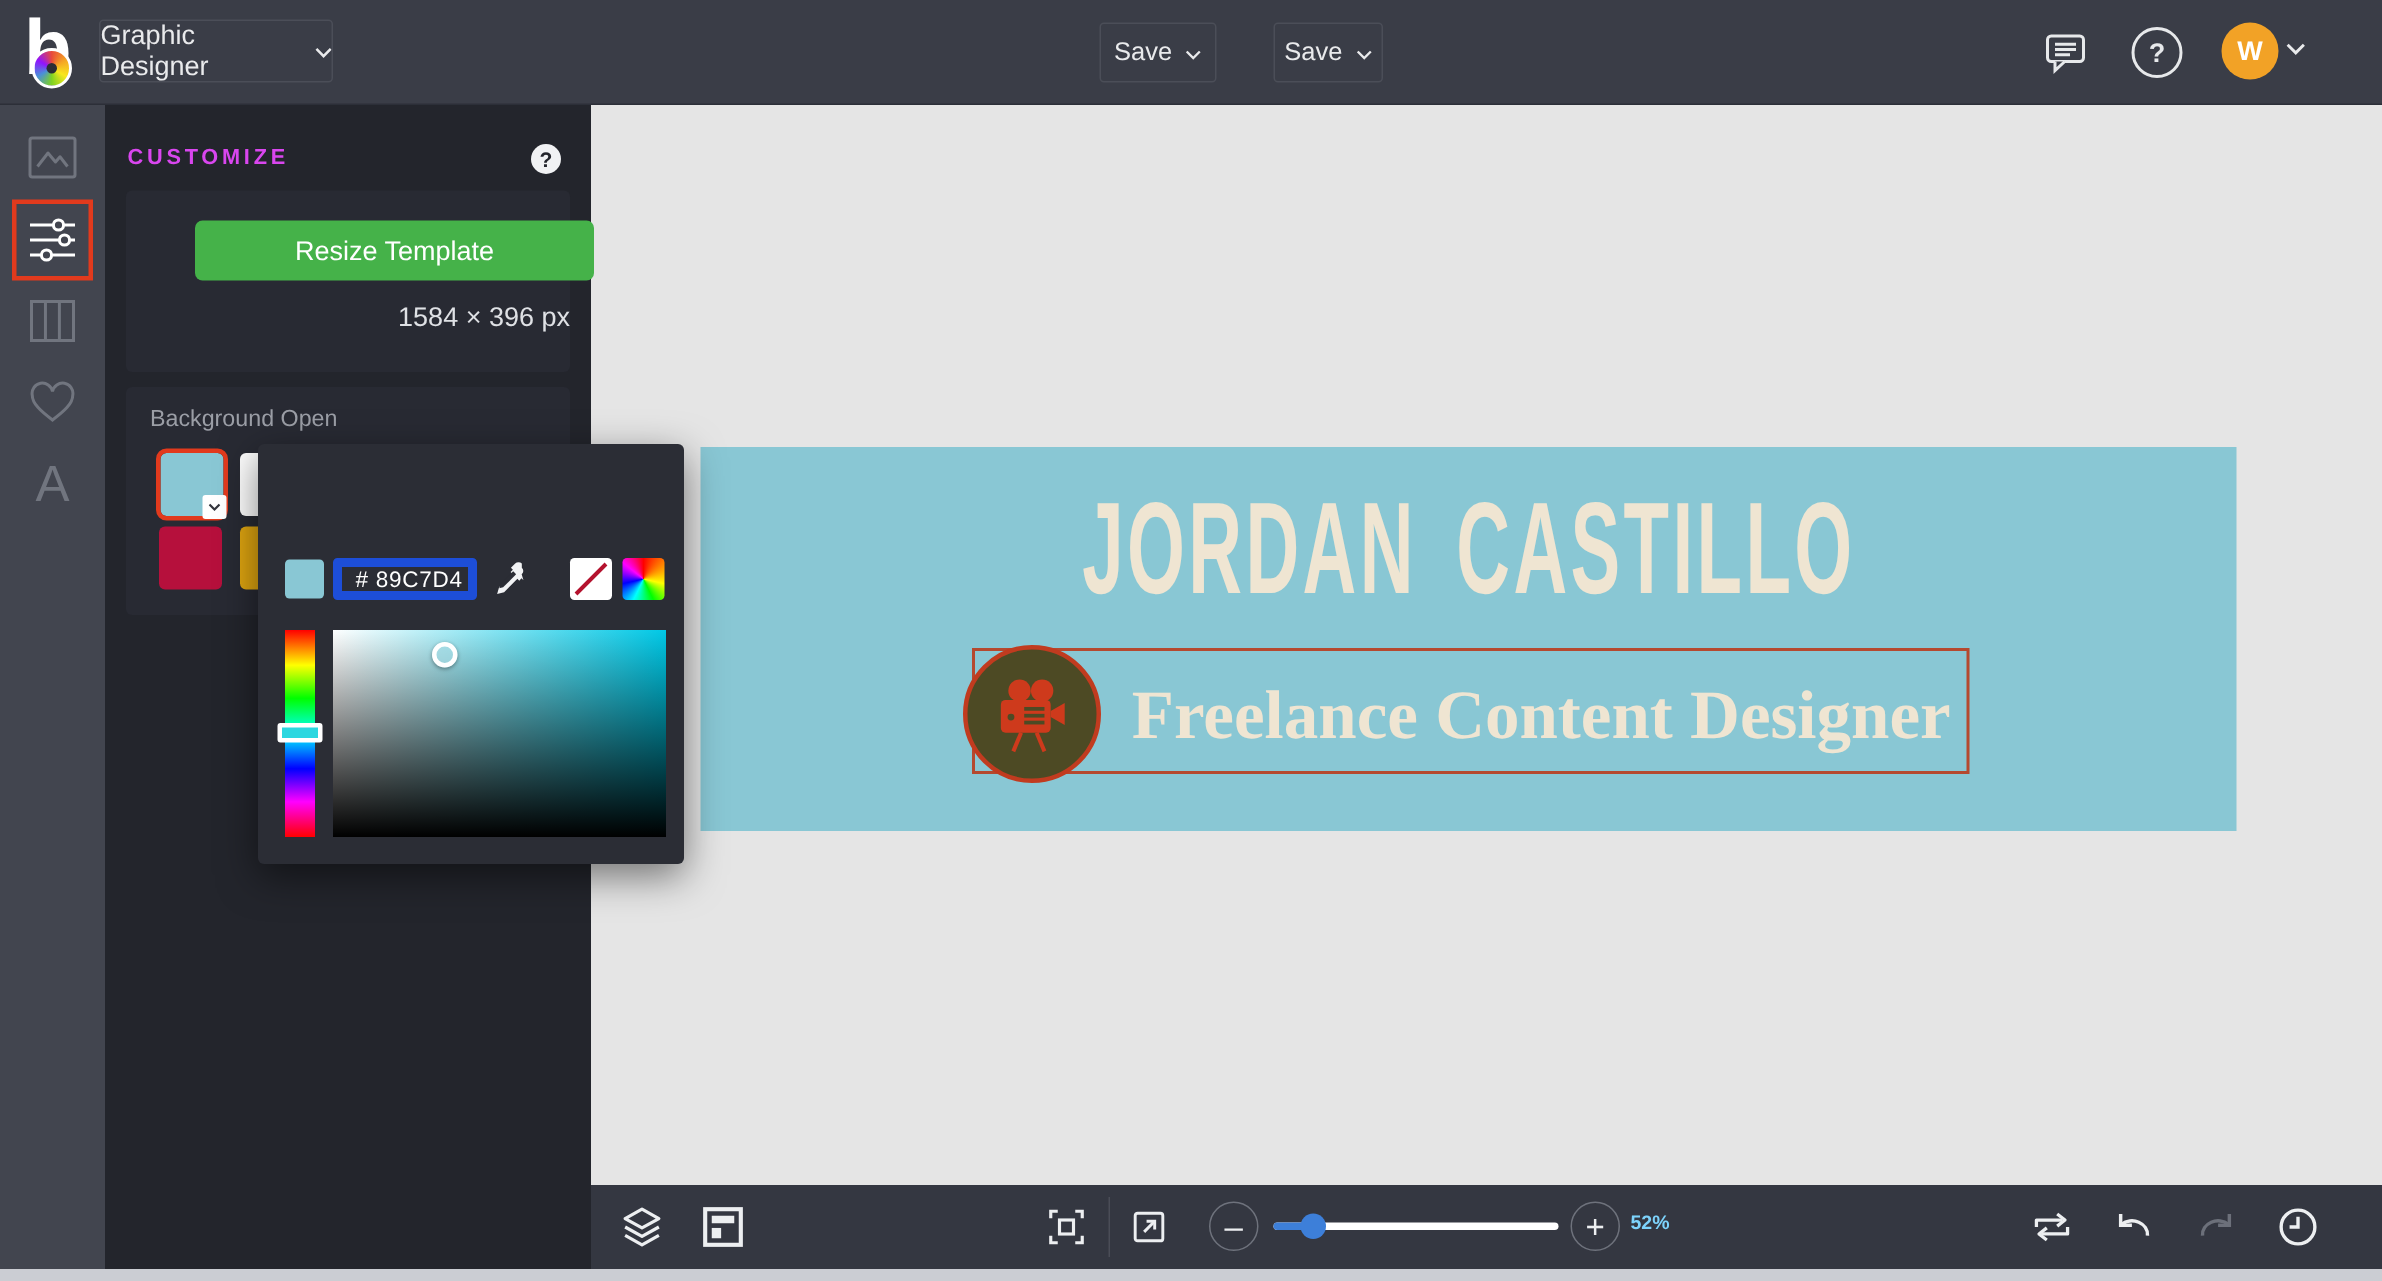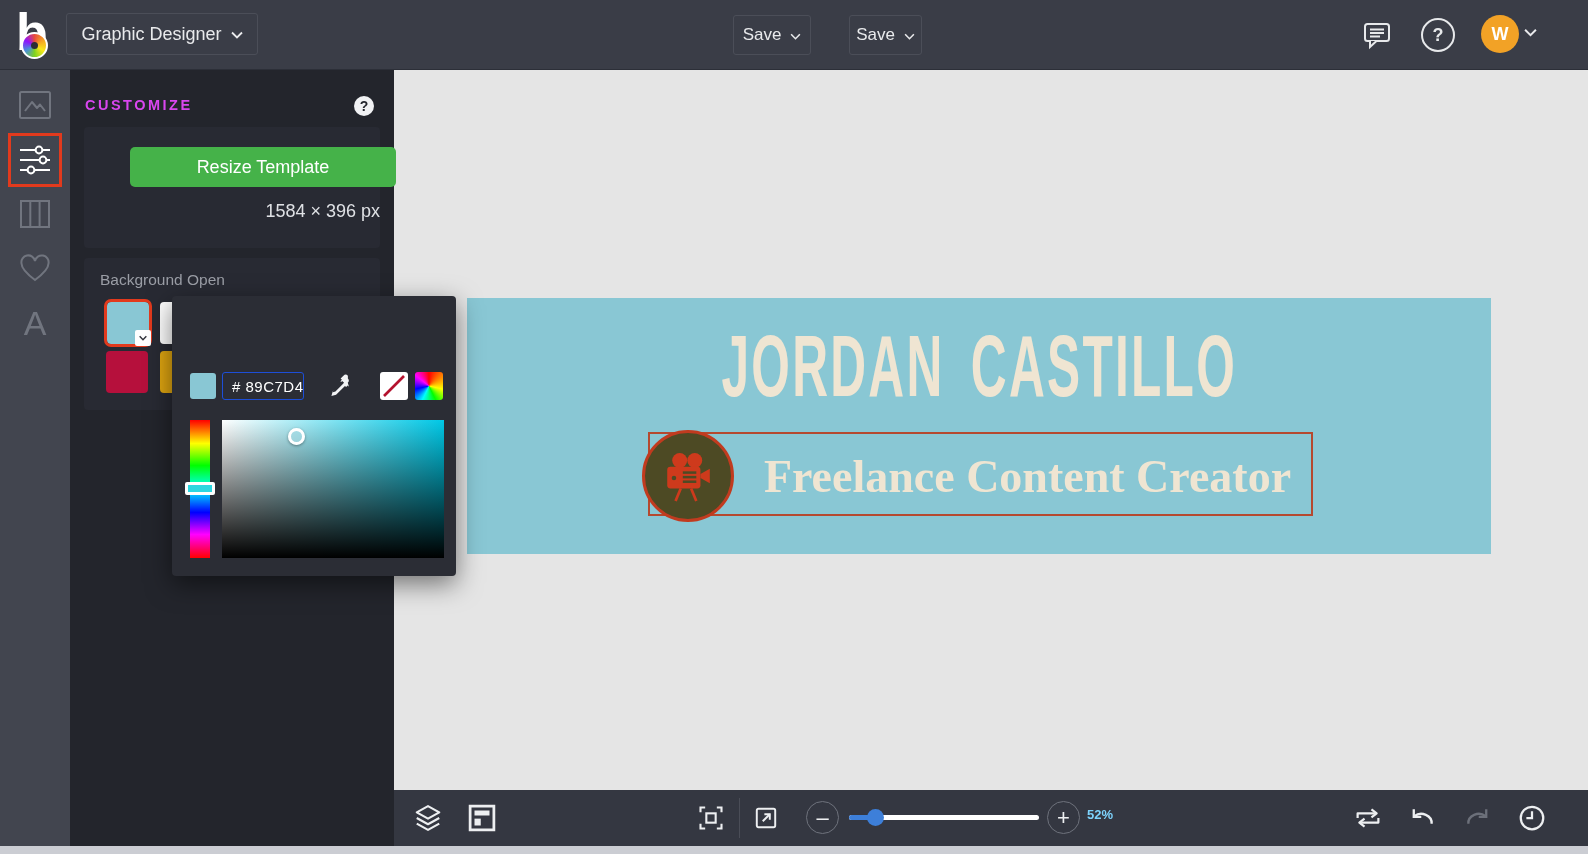--- a/index.html
+++ b/index.html
@@ -10,21 +10,21 @@
   
   .topbar { position:absolute; left:0; top:0; width:1588px; height:70px; background:#3A3D47; border-bottom:1px solid #2C2F38; z-index:30; }
   .logo { position:absolute; left:14px; top:8px; width:46px; height:54px; }
   .logo .b { position:absolute; left:2px; top:-6px; color:#fff; font-size:52px; font-weight:bold; }
   .logo .ball { position:absolute; left:7px; top:24px; width:27px; height:27px; border-radius:50%;
     background:conic-gradient(#e84a3c,#f5a623,#f8e71c,#7ed321,#4a90d9,#9013fe,#e84a3c); border:2px solid #fff; }
   .logo .ball::after { content:""; position:absolute; left:8px; top:8px; width:7px; height:7px; border-radius:50%; background:#2b2d35; }
   .hbtn { position:absolute; height:40px; border:1px solid #4B4E58; border-radius:3px; color:#E9EAEC;
     font-size:17px; display:flex; align-items:center; justify-content:center; gap:9px; cursor:pointer; }
   .hbtn svg { margin-top:2px; }
-  .mode { left:66px; top:13px; width:192px; height:42px; font-size:18px; }
+  .mode { left:66px; top:13px; width:156px; height:42px; font-size:18px; }
   .openb { left:733px; top:15px; width:78px; }
   .saveb { left:849px; top:15px; width:73px; }
   .hicon { position:absolute; top:18px; width:34px; height:34px; display:flex; align-items:center; justify-content:center; cursor:pointer; }
   .helpcirc { border:2px solid #E7E9EB; border-radius:50%; color:#E7E9EB; font-size:18px; font-weight:bold; }
   .avatar { position:absolute; left:1481px; top:15px; width:38px; height:38px; border-radius:50%; background:#F2A226;
     color:#fff; font-weight:bold; font-size:18px; display:flex; align-items:center; justify-content:center; cursor:pointer; }
   .avchev { position:absolute; left:1524px; top:28px; cursor:pointer; }
 
   
   .sidebar { position:absolute; left:0; top:70px; width:70px; height:776px; background:#42454F; z-index:20; }
@@ -48,21 +48,21 @@
   .swatch.selected { outline:3px solid #E23A1D; }
   .sw-mini { position:absolute; right:-2px; bottom:-2px; width:16px; height:16px; background:#fff; border-radius:2px;
     display:flex; align-items:center; justify-content:center; }
 
   
   .popup { position:absolute; left:172px; top:296px; width:284px; height:280px; background:#2B2D35; border-radius:4px;
     box-shadow:0 8px 26px rgba(0,0,0,.5); z-index:40; }
   .popup-head { position:absolute; left:0; top:0; width:284px; height:62px; background:#3B3F49; border-radius:4px 4px 0 0; }
   .popup-title { position:absolute; left:24px; top:20px; color:#D9DBDF; font-size:17.5px; letter-spacing:1px; }
   .pp-swatch { position:absolute; left:18px; top:77px; width:26px; height:26px; border-radius:3px; cursor:pointer; }
-  .hex-input { position:absolute; left:50px; top:76px; width:82px; height:28px; background:transparent; border:1px solid #1d4ed8;
+  .hex-input { position:absolute; left:50px; top:76px; width:96px; height:28px; background:transparent; border:6px solid #1d4ed8;
     border-radius:3px; color:#FFFFFF; font-size:15px; font-family:"Liberation Sans",sans-serif; padding-left:9px; letter-spacing:.5px; }
   .dropper { position:absolute; left:154px; top:77px; width:26px; height:26px; cursor:pointer; }
   .nocolor { position:absolute; left:208px; top:76px; width:28px; height:28px; background:#fff; border-radius:3px; cursor:pointer; overflow:hidden; }
   .rainbow { position:absolute; left:243px; top:76px; width:28px; height:28px; border-radius:3px; cursor:pointer;
     background:conic-gradient(#ff0000,#ff8000,#ffff00,#00ff00,#00ffff,#0000ff,#ff00ff,#ff0000); }
   .huebar { position:absolute; left:18px; top:124px; width:20px; height:138px; cursor:pointer;
     background:linear-gradient(to bottom,#ff0000 0%,#ffff00 17%,#00ff00 33%,#00ffff 50%,#0000ff 67%,#ff00ff 83%,#ff0000 100%); }
   .hue-handle { position:absolute; left:13px; top:186px; width:30px; height:13px; background:#2BD7E0; border:3px solid #fff; border-radius:2px; cursor:grab; }
   .gradient { position:absolute; left:50px; top:124px; width:222px; height:138px; cursor:crosshair;
     background:linear-gradient(to top,#000,rgba(0,0,0,0)), linear-gradient(to right,#fff,#00C8E6); }
@@ -205,21 +205,21 @@
       <div class="swatch" style="left: 76px; top: 93px; background-color: rgb(223, 165, 16);"></div>
     </section>
   </aside>
 
   <main class="canvas">
     <div class="banner" style="background-color: rgb(137, 199, 212);">
       <div class="banner-title">
         <span>JORDAN CASTILLO</span>
       </div>
       <div class="sub-box">
-        <div class="sub-text">Freelance Content Creator</div>
+        <div class="sub-text">Freelance Content Designer</div>
       </div>
       <div class="badge">
         <svg width="54" height="54" viewBox="0 0 52 52">
           <g fill="#CE3A1C">
             <circle cx="18" cy="11" r="7.2"></circle>
               <circle cx="32.5" cy="11" r="7.2"></circle>
             <rect x="6" y="17" width="32" height="21" rx="3"></rect>
             <path d="M38 24 l9 -5 v14 l-9 -5 z"></path>
           </g>
           <g fill="#4D4A24">

